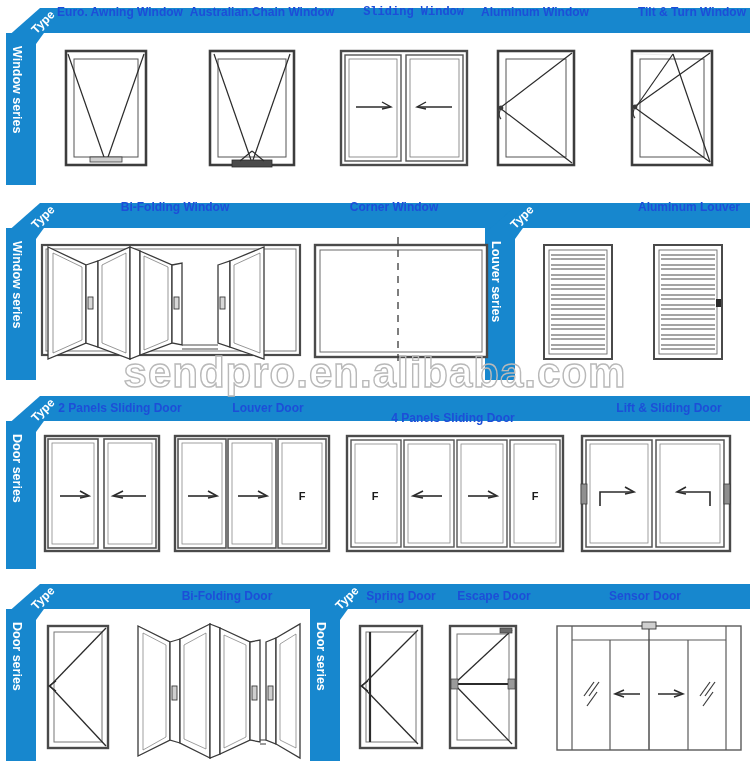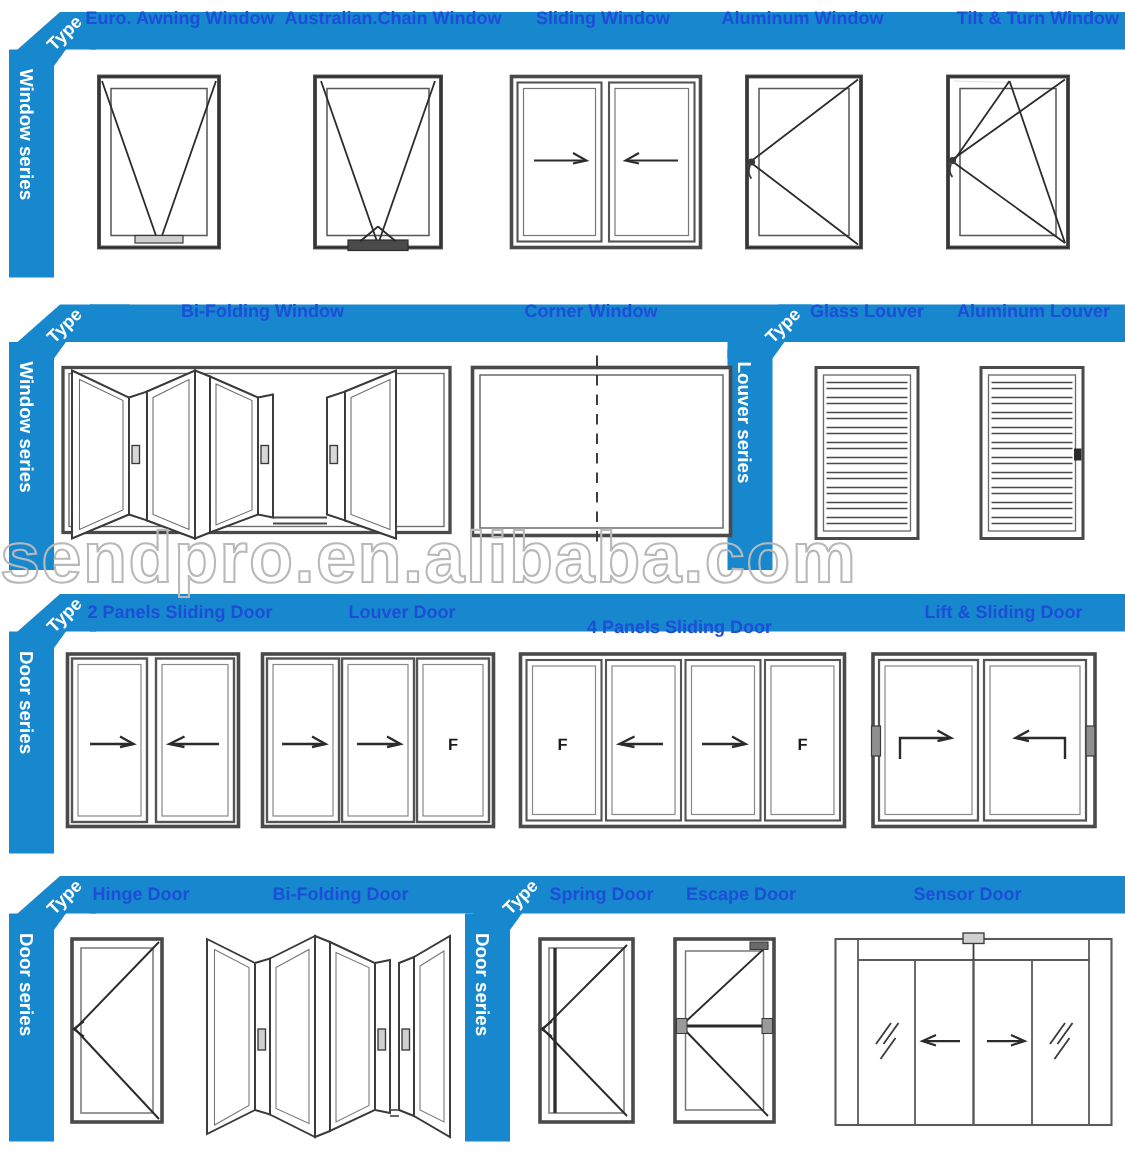--- a/index.html
+++ b/index.html
@@ -50,22 +50,23 @@
     writing-mode:vertical-rl;
   }
 
   
   .fig{position:absolute;}
   svg{display:block;overflow:visible;}
 
   
   .watermark{
     position:absolute;left:0;top:352px;width:750px;height:42px;
+    text-align:center;
     font-family:"Liberation Sans", sans-serif;
-    font-size:48px;font-weight:bold;letter-spacing:1px;
+    font-size:42px;font-weight:bold;letter-spacing:1px;
     color:transparent;
     -webkit-text-stroke:1.4px #b9b9b9;
     pointer-events:none;
     white-space:nowrap;
     line-height:42px;
   }
 </style>
 </head>
 <body>
 
@@ -80,21 +81,21 @@
 
   <svg class="fig" style="left:0px;top:6px;" width="70" height="40">
     <polygon points="62,2 40,2 6,32 6,38 36,38" fill="#1787ce"></polygon>
   </svg>
 
   <div class="type-label" style="left:20px;top:15px;width:46px;text-align:center;">Type</div>
   <div class="series-label" style="left:10px;top:46px;">Window series</div>
 
   <div class="hdr-label" style="left:50px;width:140px;text-align:center;">Euro. Awning Window</div>
   <div class="hdr-label" style="left:182px;width:160px;text-align:center;">Australian.Chain Window</div>
-  <div class="hdr-label" style="left:340px;width:124px;text-align:center;">Sliding Window</div>
+  <div class="hdr-label" style="left:340px;width:124px;text-align:right;font-family:Liberation Mono, monospace;">Sliding Window</div>
   <div class="hdr-label" style="left:470px;width:130px;text-align:center;">Aluminum Window</div>
   <div class="hdr-label" style="left:604px;width:142px;text-align:right;">Tilt &amp; Turn Window</div>
 
   <svg class="fig" style="left:62px;top:47px;" width="90" height="125">
     <rect x="4" y="4" width="80" height="114" fill="#fff" stroke="#4a4a4a" stroke-width="2.6"></rect>
     <rect x="4" y="4" width="80" height="114" fill="none" stroke="#2b2b2b" stroke-width="0.8"></rect>
     <rect x="12" y="12" width="64" height="98" fill="#fff" stroke="#555" stroke-width="1"></rect>
     <line x1="6" y1="7" x2="43" y2="113" stroke="#2b2b2b" stroke-width="1.2"></line>
     <line x1="82" y1="7" x2="45" y2="113" stroke="#2b2b2b" stroke-width="1.2"></line>
     <rect x="28" y="110" width="32" height="5" fill="#cfcfcf" stroke="#3a3a3a" stroke-width="0.8"></rect>
@@ -161,21 +162,20 @@
 
   <div class="vbar" style="left:485px;top:33px;height:152px;"></div>
   <svg class="fig" style="left:479px;top:6px;" width="70" height="40">
     <polygon points="62,2 40,2 6,32 6,38 36,38" fill="#1787ce"></polygon>
   </svg>
   <div class="type-label" style="left:499px;top:15px;width:46px;text-align:center;">Type</div>
   <div class="series-label" style="left:489px;top:46px;">Louver series</div>
 
   <div class="hdr-label" style="left:60px;width:230px;text-align:center;">Bi-Folding Window</div>
   <div class="hdr-label" style="left:318px;width:152px;text-align:center;">Corner Window</div>
-  <div class="hdr-label" style="left:528px;width:100px;text-align:center;">Glass Louver</div>
   <div class="hdr-label" style="left:630px;width:118px;text-align:center;">Aluminum Louver</div>
 
   <svg class="fig" style="left:40px;top:42px;" width="270" height="140">
 
     <rect x="2" y="8" width="258" height="110" fill="none" stroke="#4a4a4a" stroke-width="2.2"></rect>
     <rect x="6" y="12" width="250" height="102" fill="none" stroke="#6a6a6a" stroke-width="0.9"></rect>
 
     <g fill="#fff" stroke="#3a3a3a" stroke-width="1.3">
       <polygon points="8,10 46,28 46,106 8,122"></polygon>
       <polygon points="46,28 58,24 58,110 46,106"></polygon>
@@ -352,21 +352,20 @@
   <div class="type-label" style="left:20px;top:11px;width:46px;text-align:center;">Type</div>
   <div class="series-label" style="left:10px;top:42px;">Door series</div>
 
   <div class="vbar" style="left:310px;top:29px;height:152px;"></div>
   <svg class="fig" style="left:304px;top:2px;" width="70" height="40">
     <polygon points="62,2 40,2 6,32 6,38 36,38" fill="#1787ce"></polygon>
   </svg>
   <div class="type-label" style="left:324px;top:11px;width:46px;text-align:center;">Type</div>
   <div class="series-label" style="left:314px;top:42px;">Door series</div>
 
-  <div class="hdr-label" style="left:44px;top:4px;width:100px;text-align:center;">Hinge Door</div>
   <div class="hdr-label" style="left:152px;top:4px;width:150px;text-align:center;">Bi-Folding Door</div>
   <div class="hdr-label" style="left:356px;top:4px;width:90px;text-align:center;">Spring Door</div>
   <div class="hdr-label" style="left:550px;top:4px;width:190px;text-align:center;">Sensor Door</div>
   <div class="hdr-label" style="left:446px;top:4px;width:96px;text-align:center;">Escape Door</div>
 
   <svg class="fig" style="left:44px;top:42px;" width="80" height="135">
     <rect x="4" y="4" width="60" height="122" fill="#fff" stroke="#4a4a4a" stroke-width="2.4"></rect>
     <rect x="10" y="10" width="48" height="110" fill="#fff" stroke="#777" stroke-width="1"></rect>
     <line x1="62" y1="6" x2="6" y2="64" stroke="#2b2b2b" stroke-width="1.3"></line>
     <line x1="62" y1="124" x2="6" y2="64" stroke="#2b2b2b" stroke-width="1.3"></line>

